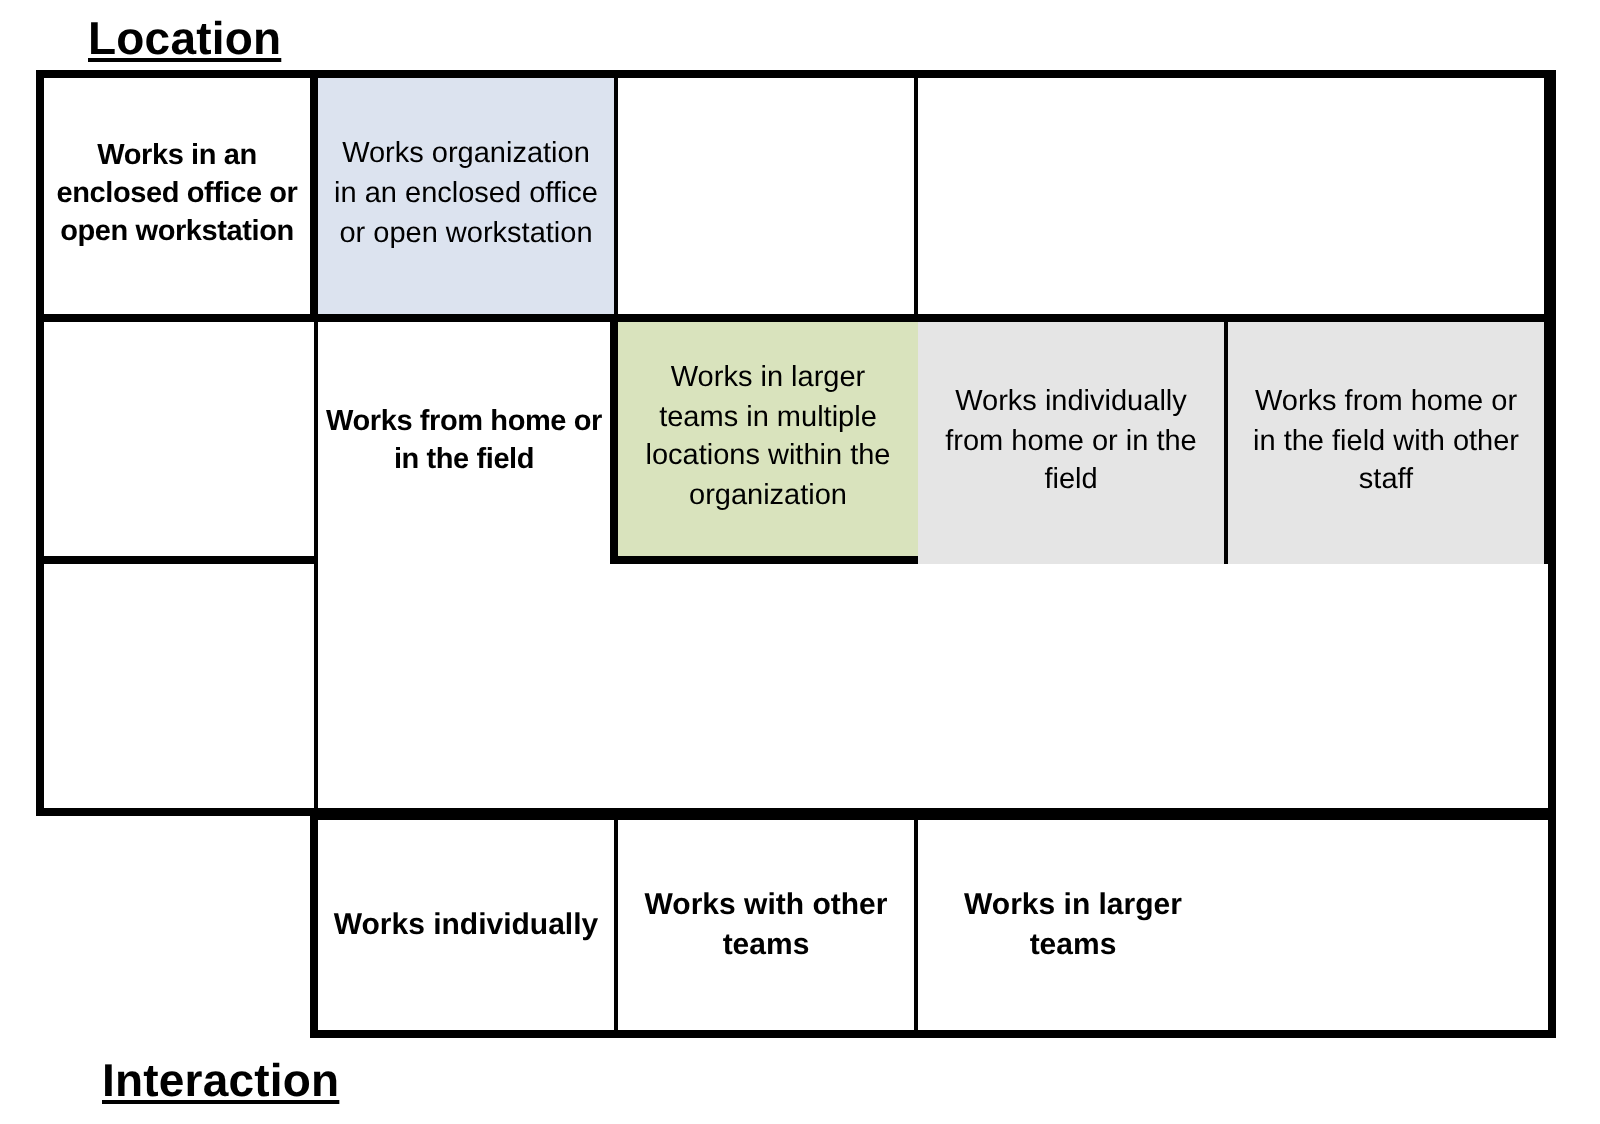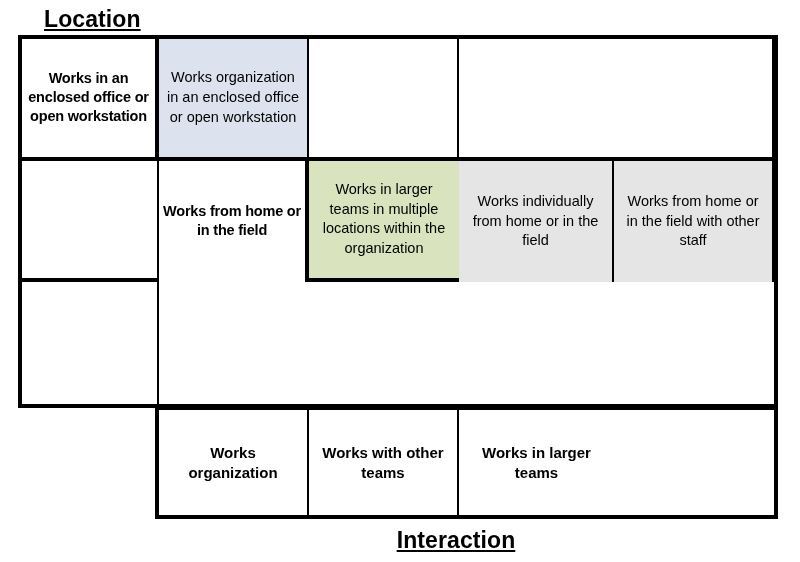--- a/index.html
+++ b/index.html
@@ -22,23 +22,22 @@
     font-weight: bold;
     font-size: 23px;
     letter-spacing: 0.1px;
     color: #000;
     white-space: nowrap;
     text-decoration: underline;
   }
   #location-axis-label { left: 44px; top: 6px; }
   #interaction-axis-label {
     left: 0; right: 0; top: 527px;
-    text-align: center;
     
-    padding-left: 112px;
+    padding-left: 51px;
   }
 
   
   .matrix {
     position: absolute;
     left: 18px;
     top: 35px;
     width: 760px;
     height: 484px;
   }
@@ -145,20 +144,20 @@
     <div class="cell row-header col-0 row-2">Works from home or in the field</div>
 
     <div class="cell data-cell col-4 row-1 fill-green">Works in larger teams in multiple locations within the organization</div>
     <div class="cell data-cell col-1 row-2 fill-orange">Works individually from home or in the field</div>
     <div class="cell data-cell col-2 row-2 fill-orange">Works from home or in the field with other staff</div>
     <div class="cell data-cell col-3 row-2 fill-none"></div>
     <div class="cell data-cell col-4 row-2 fill-none"></div>
   </div>
 
   <div class="grid-footer">
-    <div class="col-header">Works organization</div>
+    <div class="col-header">Works individually</div>
     <div class="col-header">Works with other teams</div>
     <div class="col-header">Works in larger teams</div>
   </div>
 
 </div>
 
 <div class="axis-caption" id="interaction-axis-label">Interaction</div>
 
 </body></html>

